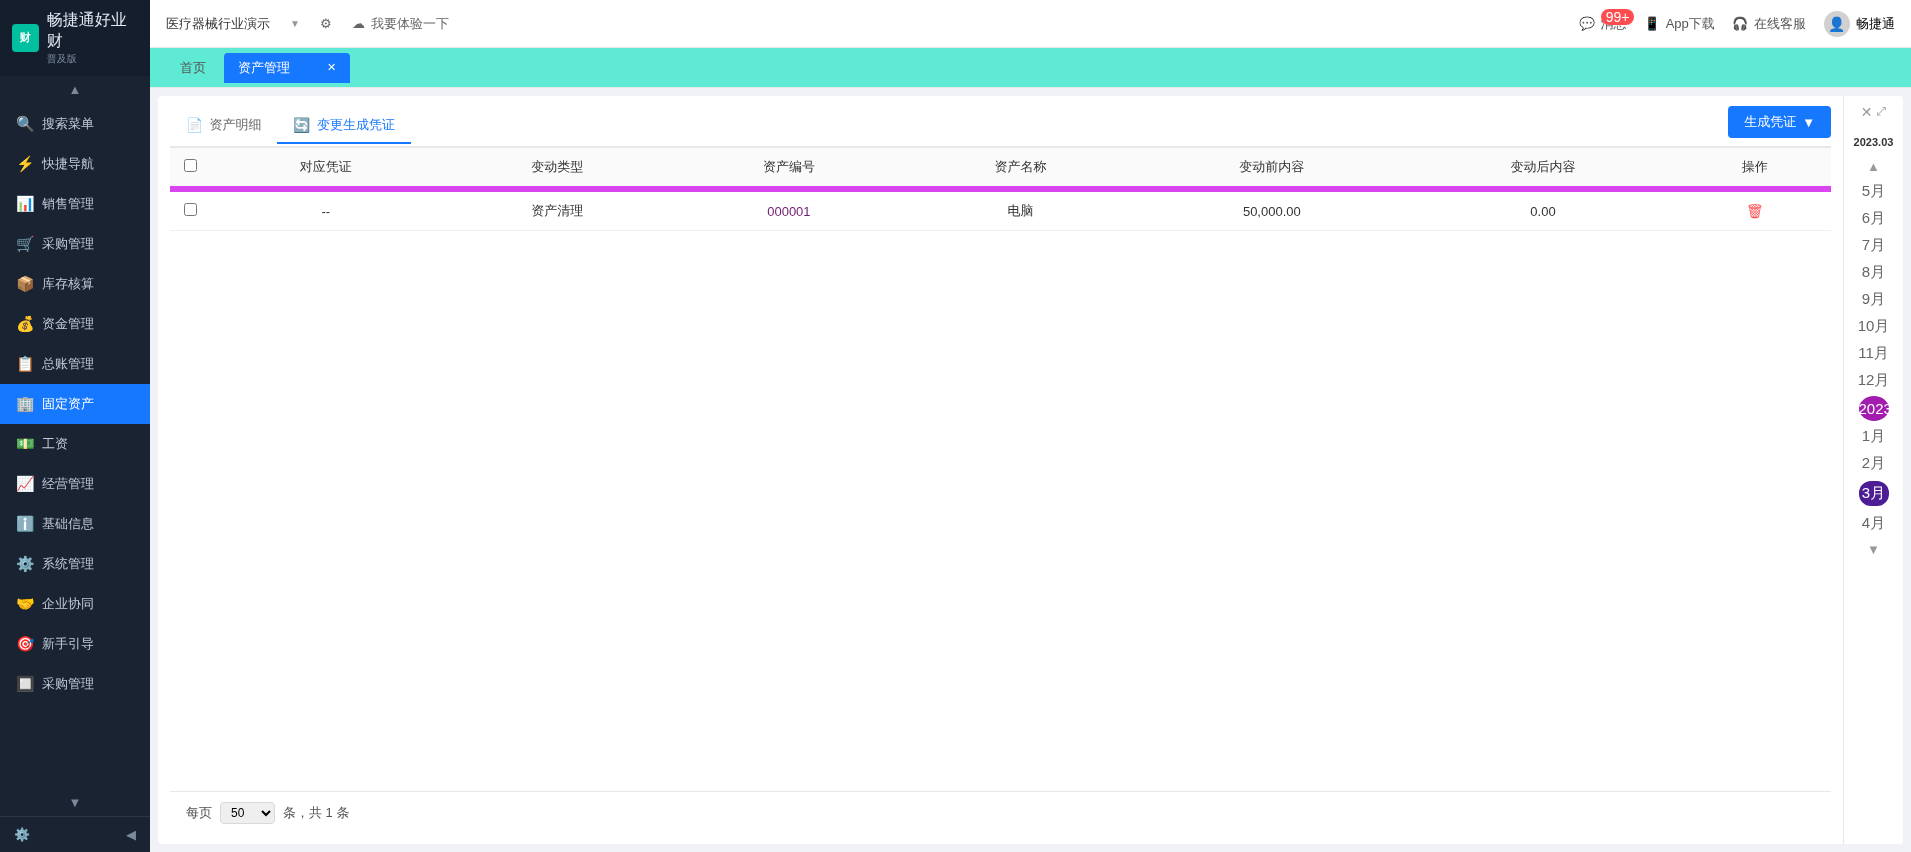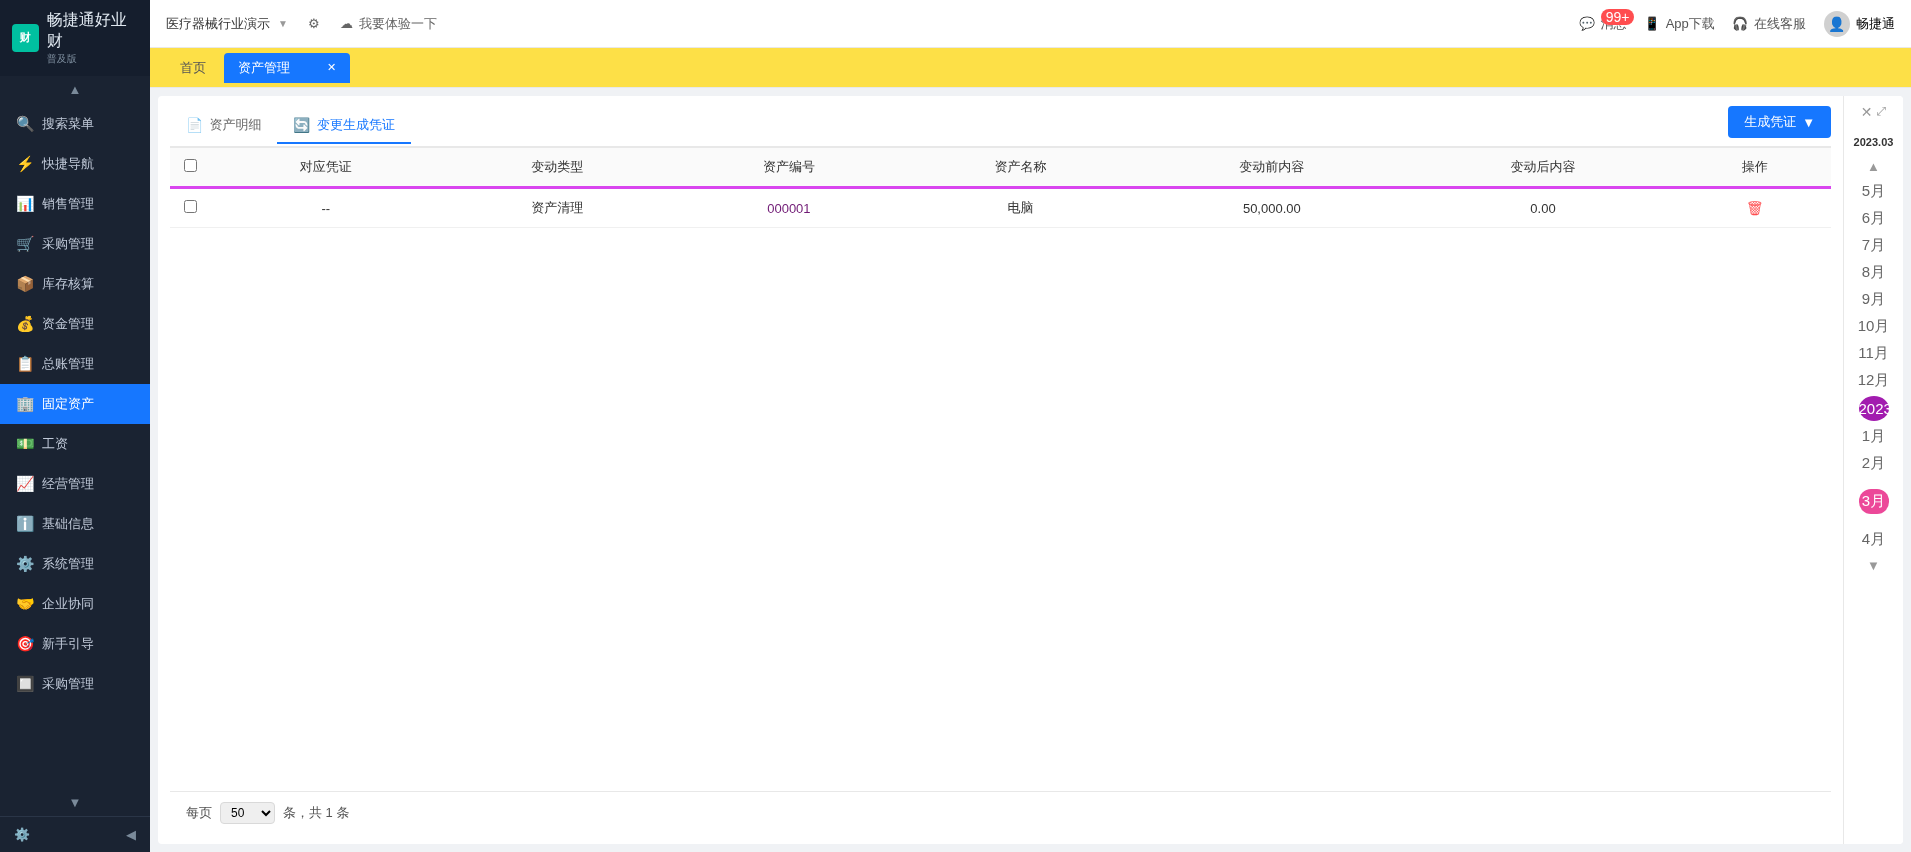--- a/index.html
+++ b/index.html
@@ -79,21 +79,21 @@
       background: white;
       border-bottom: 1px solid #e8e8e8;
       display: flex;
       align-items: center;
       padding: 0 16px;
       height: 48px;
       gap: 12px;
       flex-shrink: 0;
     }
     .company-selector {
-      display: flex; align-items: center; gap: 8px;
+      display: flex; align-items: center; gap: 20px;
       cursor: pointer; font-size: 13px; color: #333;
     }
     .company-selector .chevron { color: #999; font-size: 10px; }
     .settings-btn {
       width: 28px; height: 28px; display: flex; align-items: center; justify-content: center;
       cursor: pointer; color: #666; border-radius: 4px;
     }
     .experience-btn {
       display: flex; align-items: center; gap: 6px;
       color: #666; cursor: pointer; font-size: 13px;
@@ -109,21 +109,21 @@
     .badge {
       background: #ff4d4f; color: white; font-size: 14px;
       border-radius: 10px; padding: 0 5px; min-width: 18px; text-align: center;
       position: absolute; top: -6px; right: -8px;
     }
     .user-info { display: flex; align-items: center; gap: 6px; cursor: pointer; }
     .avatar { width: 26px; height: 26px; border-radius: 50%; background: #d0d0d0; display: flex; align-items: center; justify-content: center; }
 
     
     .tab-bar {
-      background: #fde047;
+      background: #5eead4;
       border-bottom: 1px solid #e8e8e8;
       display: flex;
       align-items: center;
       padding: 0 16px;
       height: 40px;
       gap: 4px;
       flex-shrink: 0;
     }
     .tab-item {
       padding: 6px 14px;
@@ -173,21 +173,21 @@
     }
 
     
     .data-table {
       width: 100%;
       border-collapse: collapse;
       font-size: 13px;
     }
     .data-table th {
       background: #fafafa;
-      border-bottom: 3px solid #d946ef;
+      border-bottom: 6px solid #d946ef;
       border-top: 1px solid #e8e8e8;
       padding: 10px 12px;
       text-align: center;
       color: #333;
       font-weight: normal;
       white-space: nowrap;
     }
     .data-table td {
       padding: 10px 12px;
       border-bottom: 1px solid #f0f0f0;
@@ -240,21 +240,21 @@
     .timeline-year {
       font-size: 11px; color: #333; font-weight: bold; margin: 6px 0;
     }
     .timeline-month {
       font-size: 15px; color: #666; padding: 4px 0; cursor: pointer; width: 100%; text-align: center;
     }
     .timeline-month.active-year {
       background: #a21caf; color: white; border-radius: 50%; width: 30px; margin: 2px auto;
     }
     .timeline-month.current {
-      background: #ec4899; color: white; border-radius: 12px; width: 30px; margin: 12px auto; padding: 3px 0;
+      background: #4c1d95; color: white; border-radius: 12px; width: 30px; margin: 4px auto; padding: 3px 0;
     }
     .timeline-up, .timeline-down {
       width: 24px; height: 24px; display: flex; align-items: center; justify-content: center;
       cursor: pointer; color: #999; border-radius: 50%;
     }
 
     
     .table-wrapper {
       flex: 1;
       display: flex;

